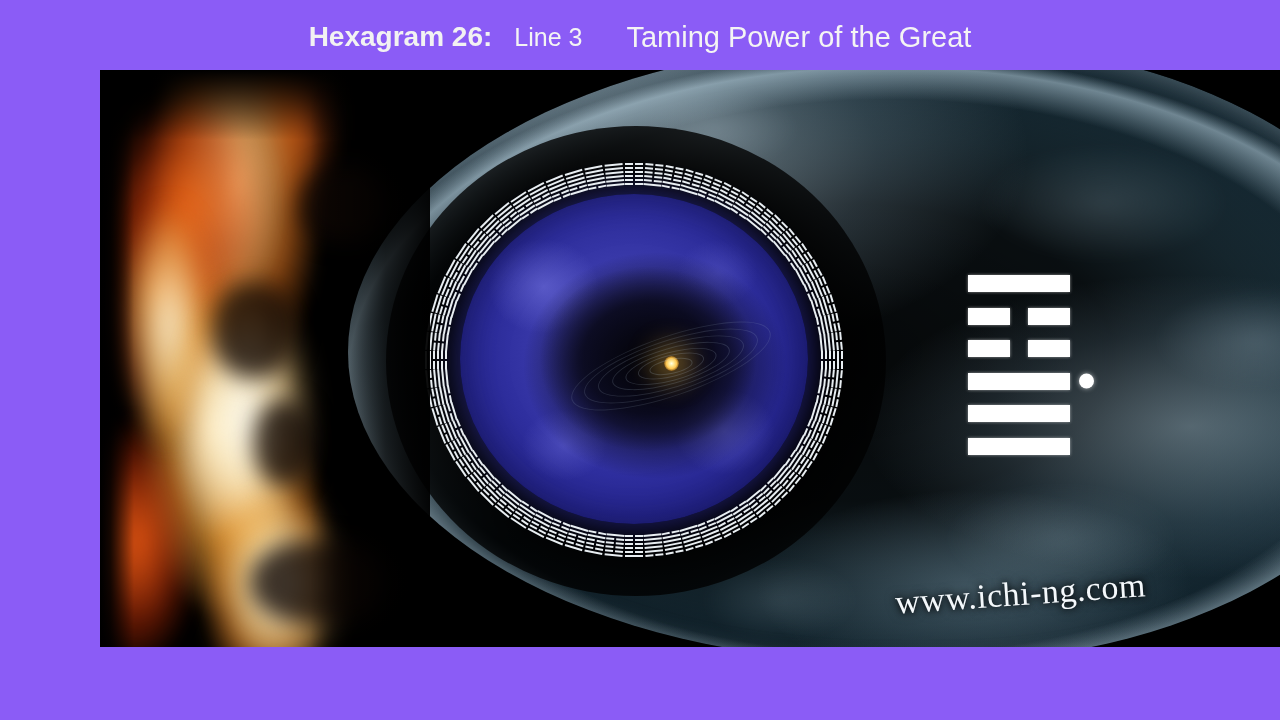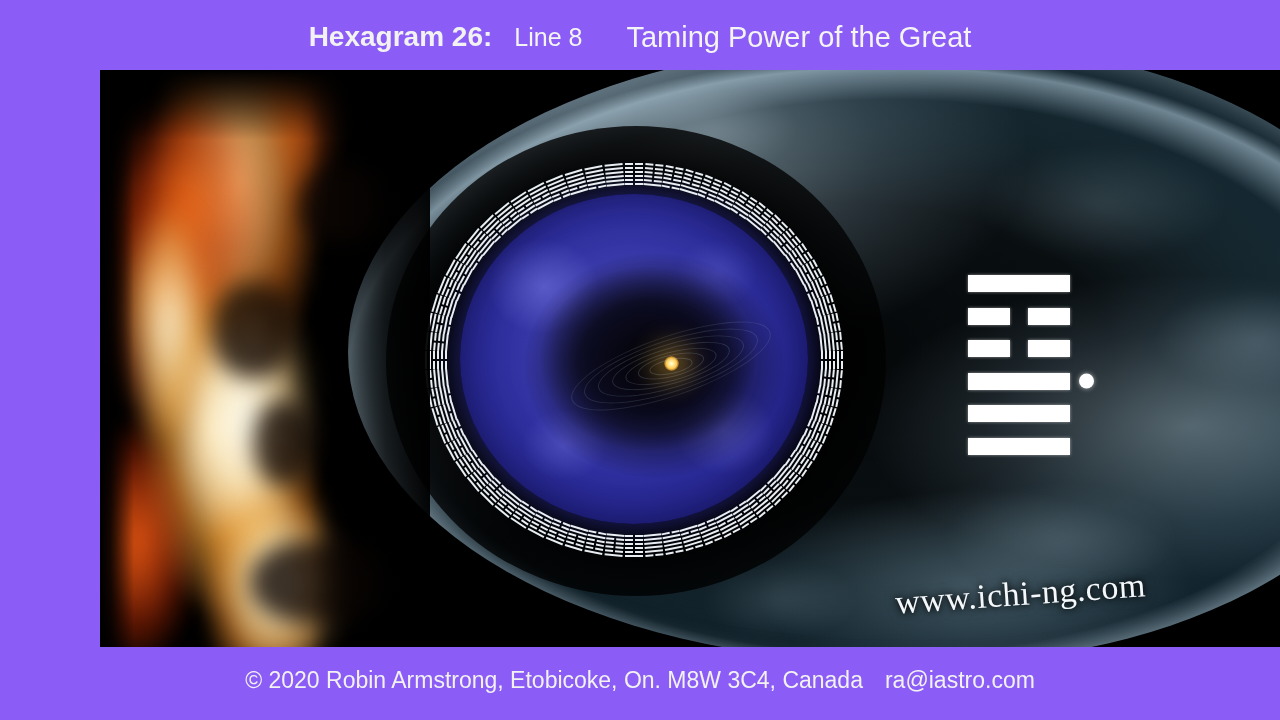--- a/index.html
+++ b/index.html
@@ -388,21 +388,21 @@
     white-space: nowrap;
   }
 </style>
 </head>
 <body>
 
 <div id="stage">
 
   <div id="title-bar">
     <span id="title-hexagram">Hexagram 26:</span>
-    <span id="title-line">Line 8</span>
+    <span id="title-line">Line 3</span>
     <span id="title-name">Taming Power of the Great</span>
   </div>
 
   <div id="frame">
 
     <div id="ellipsoid"></div>
     <div id="ellipsoid-clouds"></div>
     <div id="ellipsoid-rim"></div>
 
     <div id="void"></div>
@@ -2061,18 +2061,14 @@
         </div>
         <div class="bh-row">
           <div class="bh-yang"></div>
         </div>
       </div>
 
     <div id="watermark">www.ichi-ng.com</div>
 
   </div>
 
-  <div id="footer">
-    <span id="footer-copyright">© 2020 Robin Armstrong, Etobicoke, On. M8W 3C4, Canada</span>
-    <span id="footer-email">ra@iastro.com</span>
-  </div>
 
 </div>
 
 </body></html>

